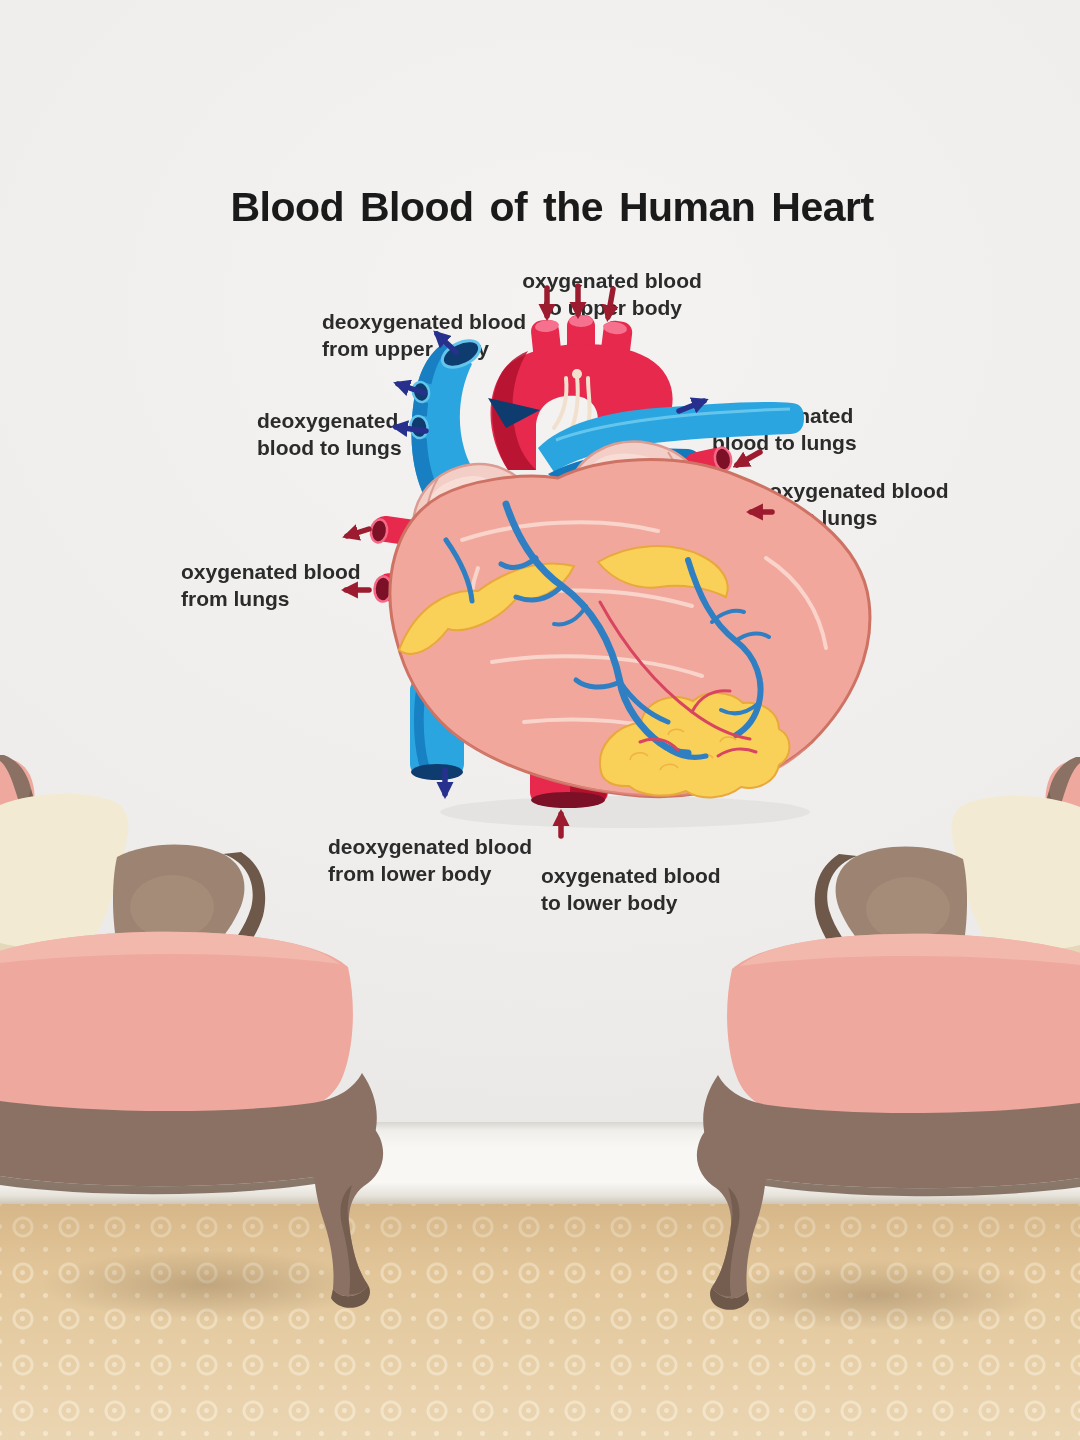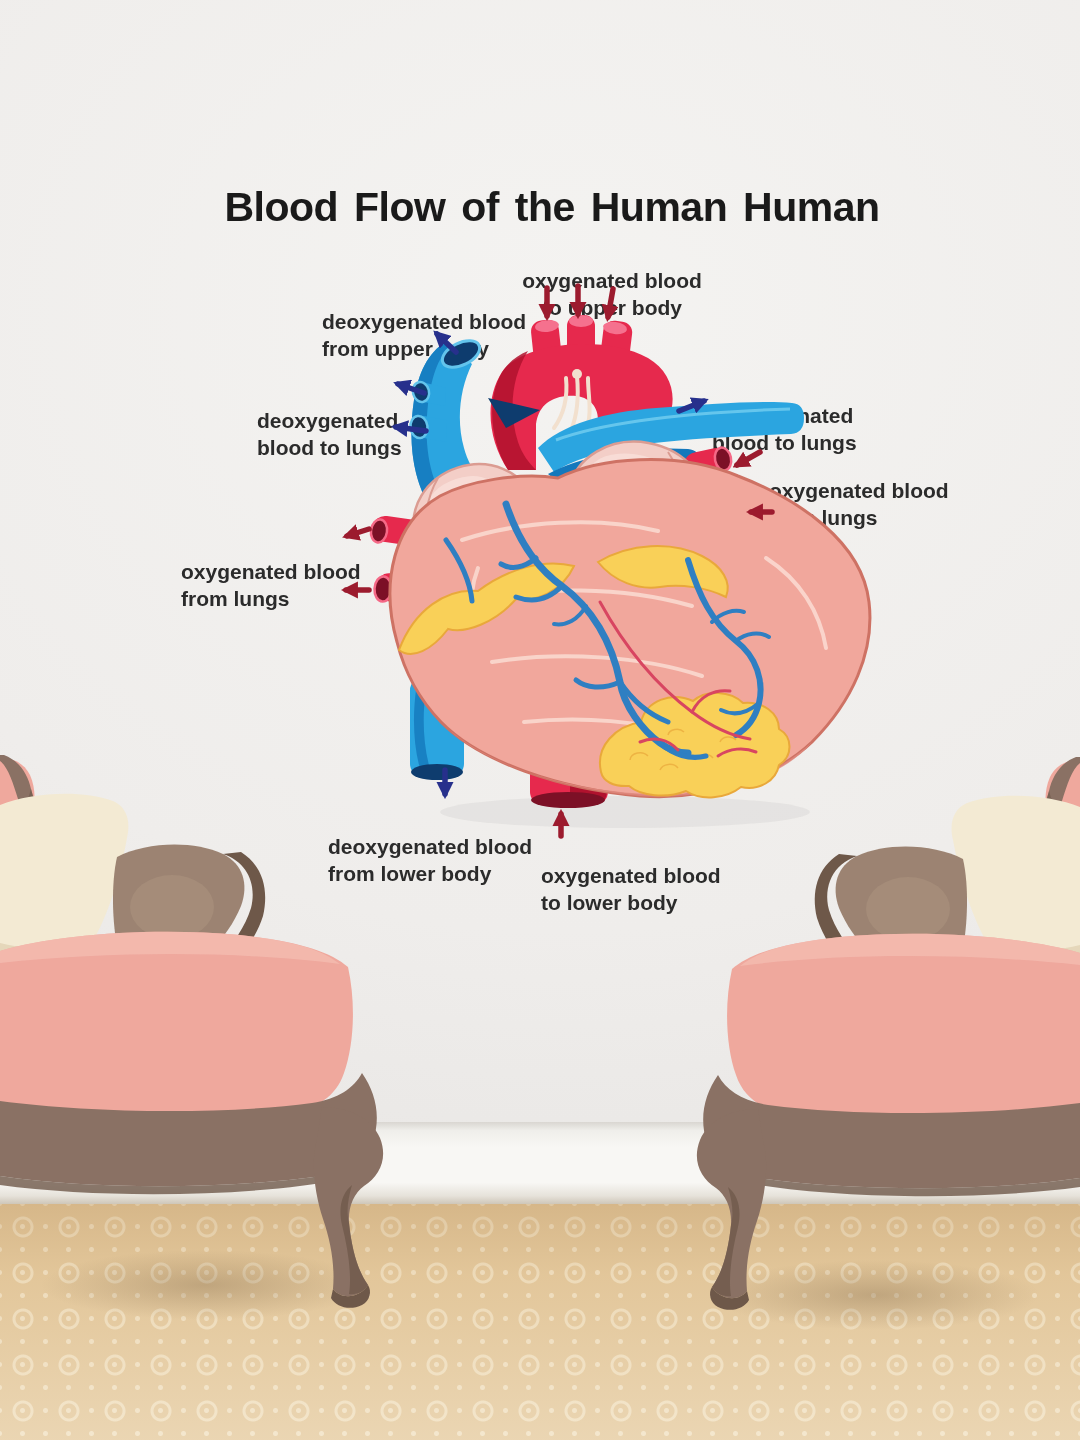--- a/index.html
+++ b/index.html
@@ -64,21 +64,21 @@
   .f-cush{fill:var(--cushion-pink);} .f-cushl{fill:var(--cushion-pink-light);}
   .f-pil{fill:var(--pillow-cream);}
 </style>
 </head>
 <body>
 
 <div class="abs wall"></div>
 <div class="abs baseboard"></div>
 <div class="abs carpet"></div>
 
-<h1 class="abs decal-title">Blood Flow of the Human Human</h1>
+<h1 class="abs decal-title">Blood Blood of the Human Heart</h1>
 
 <div class="abs label lbl-center" style="left:512px;top:240px;width:200px;">oxygenated blood
 to upper body</div>
 <div class="abs label" style="left:322px;top:281px;">deoxygenated blood
 from upper body</div>
 <div class="abs label" style="left:257px;top:380px;">deoxygenated
 blood to lungs</div>
 <div class="abs label" style="left:712px;top:375px;">deoxygenated
 blood to lungs</div>
 <div class="abs label" style="left:769px;top:450px;">oxygenated blood

